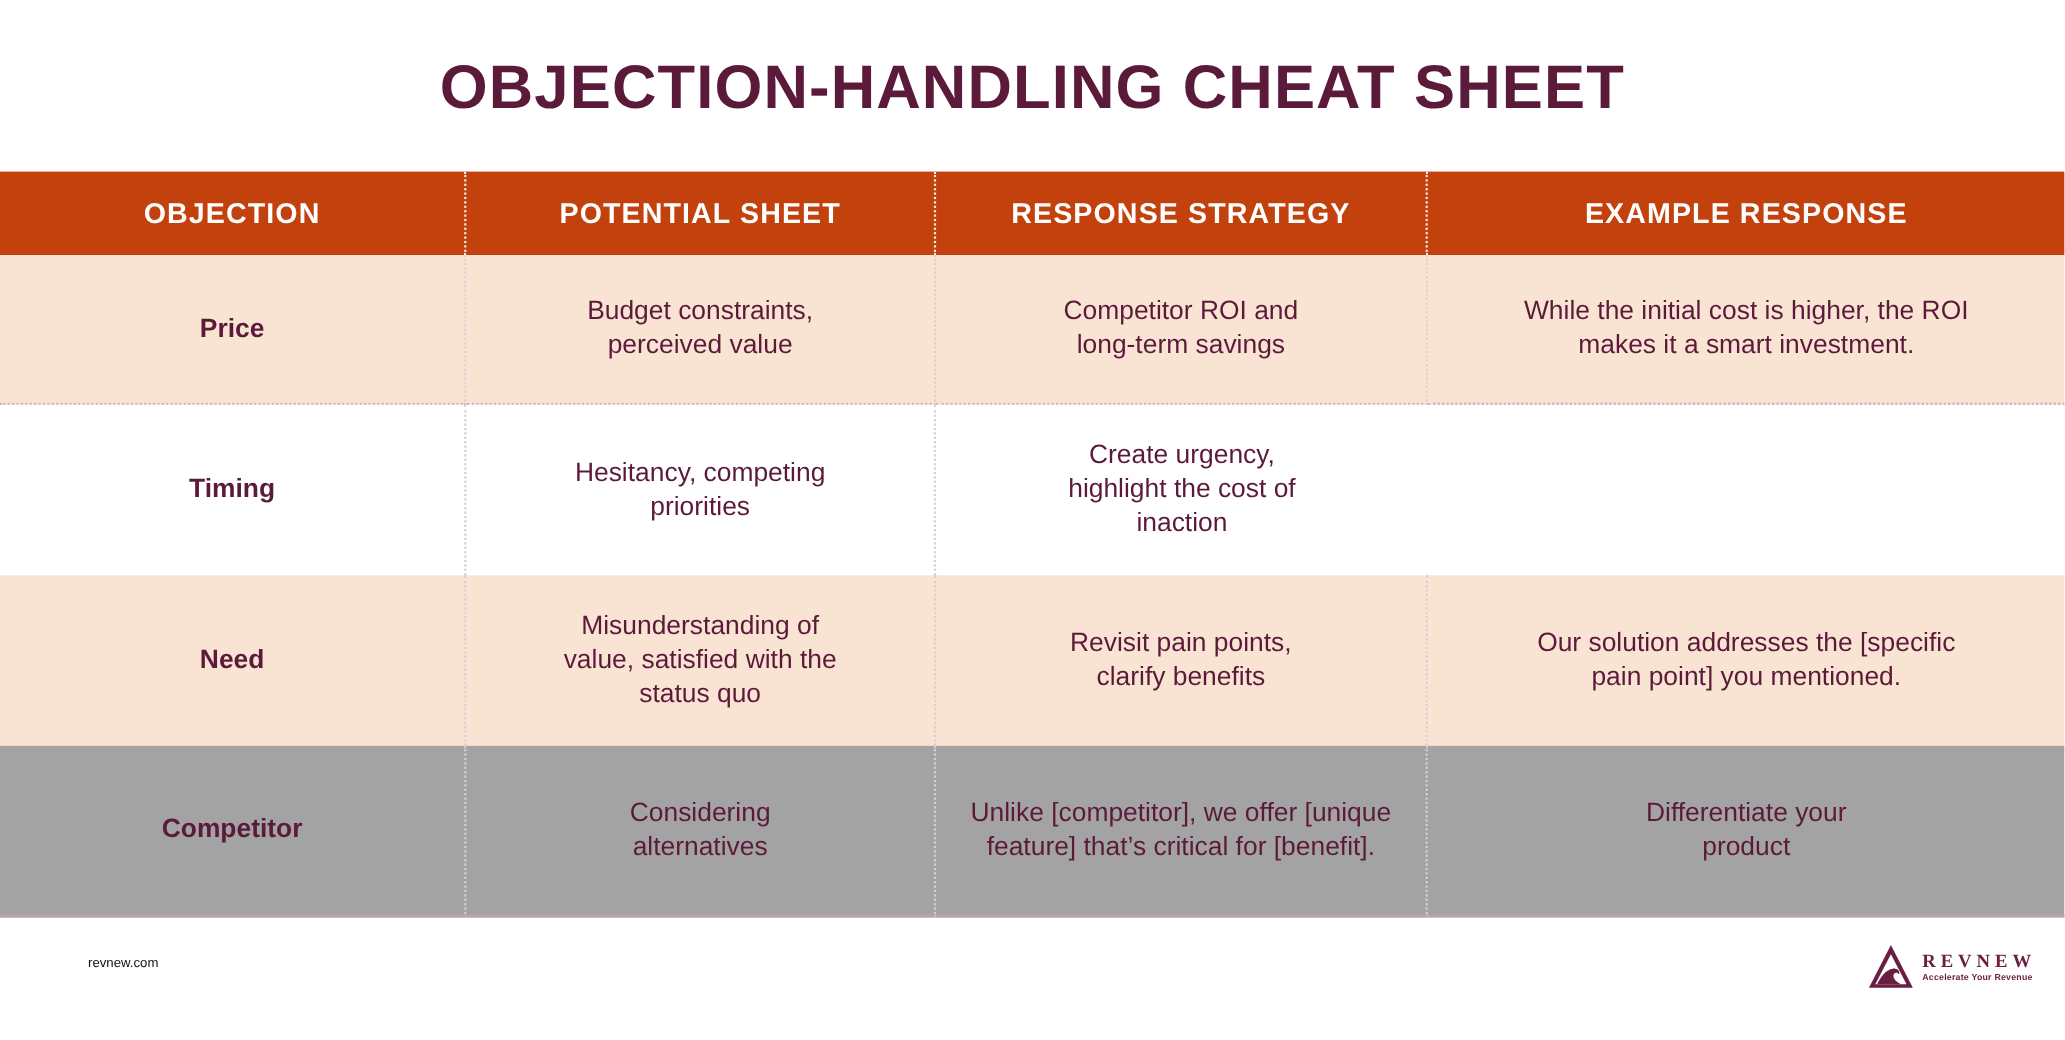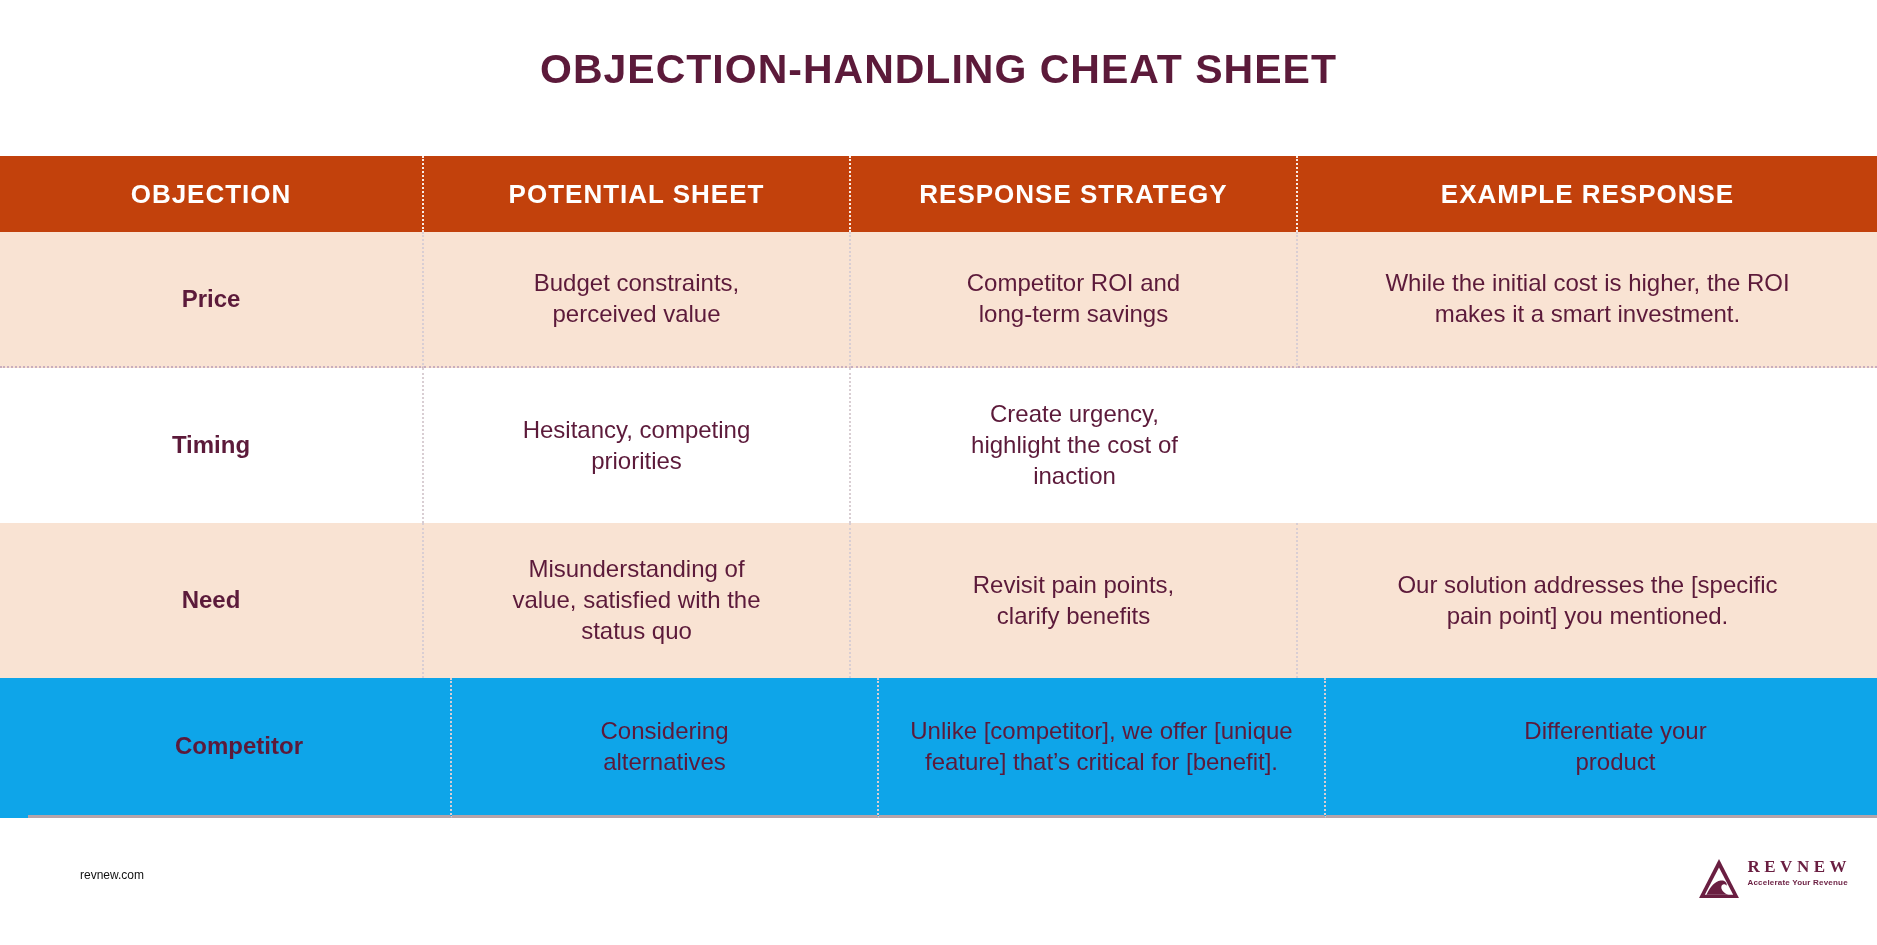--- a/index.html
+++ b/index.html
@@ -13,21 +13,21 @@
   }
 
   
   .title {
     position: absolute;
     top: 46px;
     left: 0;
     width: 100%;
     margin: 0;
     text-align: center;
-    font-size: 41px;
+    font-size: 56px;
     font-weight: bold;
     letter-spacing: 1px;
     color: #5c1a3a;
   }
 
   
   .table {
     position: absolute;
     top: 156px;
     left: 0;
@@ -53,21 +53,21 @@
     font-size: 26px;
     font-weight: bold;
     letter-spacing: 1px;
   }
   .thead .cell:not(:last-child) { border-right: 2px dotted rgba(255,255,255,0.9); }
 
   
   .row-price      { height: 136px; background: #f9e3d3; }
   .row-timing     { height: 155px; background: #ffffff; }
   .row-need       { height: 155px; background: #f9e3d3; }
-  .row-competitor { height: 140px; background: #0ea5e9; padding-left: 28px; }
+  .row-competitor { height: 156px; background: #a3a3a3; }
 
   .tbody .cell:not(:last-child) { border-right: 2px dotted #d9ced3; }
   .row-price .cell { border-bottom: 2px dotted #c9aebe; }
   .row-competitor .cell { border-bottom: 3px solid #b5a4aa; }
 
   .cell-objection .content {
     font-size: 30px;
     font-weight: bold;
     color: #5c1a3a;
   }
@@ -87,21 +87,21 @@
     left: 80px;
     top: 868px;
     font-size: 12px;
     color: #111111;
   }
   .logo {
     position: absolute;
     right: 26px;
     top: 858px;
     display: flex;
-    align-items: flex-start;
+    align-items: center;
     gap: 7px;
   }
   .logo-mark { width: 42px; height: 42px; flex: 0 0 auto; }
   .logo-text { display: flex; flex-direction: column; }
   .logo-name {
     font-family: "Liberation Serif", "DejaVu Serif", serif;
     font-size: 17px;
     font-weight: bold;
     letter-spacing: 4.5px;
     color: #6a1e41;

